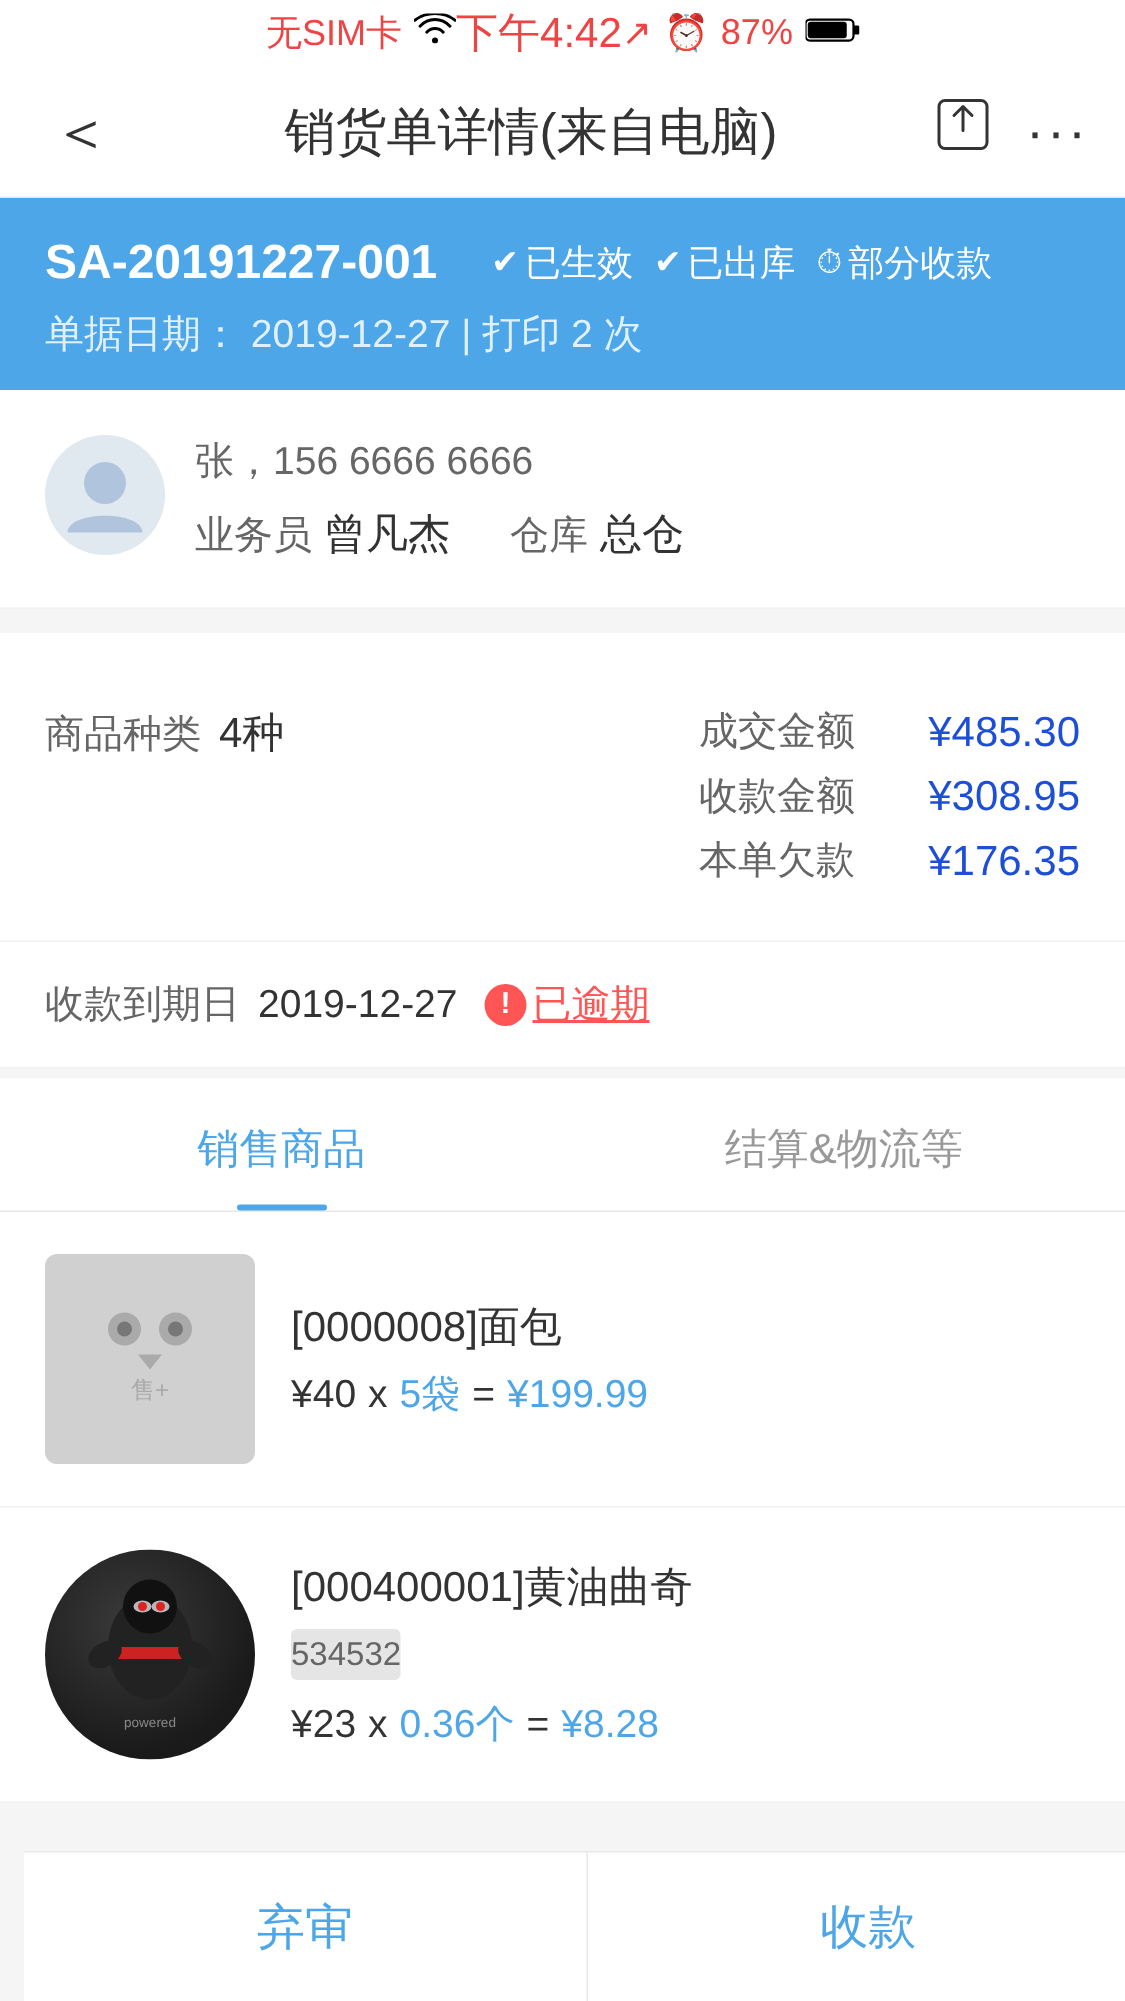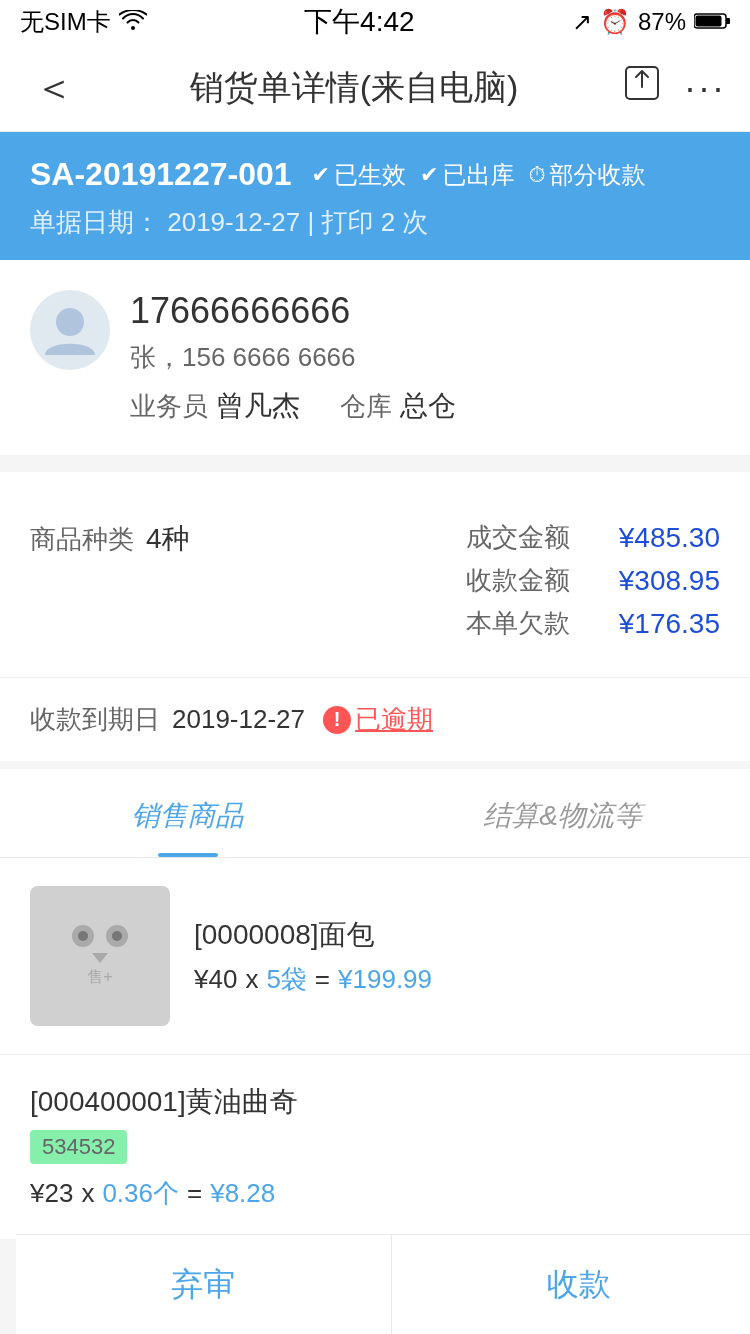--- a/index.html
+++ b/index.html
@@ -12,24 +12,24 @@
       font-size: 28px;
       color: #333;
     }
 
     
     .status-bar {
       height: 44px;
       background: #fff;
       display: flex;
       align-items: center;
-      justify-content: space-between;
+      justify-content: center;
       padding: 0 20px;
       font-size: 24px;
-      color: #000000;
+      color: #ef4444;
     }
     .status-left { display: flex; align-items: center; gap: 8px; font-size: 24px; }
     .status-center { font-size: 28px; font-weight: 500; }
     .status-right { display: flex; align-items: center; gap: 8px; font-size: 24px; }
 
     
     .nav-bar {
       height: 88px;
       background: #fff;
       display: flex;
@@ -54,21 +54,21 @@
 
     
     .order-header {
       background: #4da6e8;
       padding: 24px 30px 20px;
       color: #fff;
     }
     .order-header-top {
       display: flex;
       align-items: center;
-      gap: 20px;
+      gap: 36px;
       margin-bottom: 12px;
     }
     .order-id {
       font-size: 32px;
       font-weight: bold;
       color: #fff;
     }
     .order-badges { display: flex; align-items: center; gap: 14px; }
     .badge {
       display: flex;
@@ -190,21 +190,20 @@
     }
     .overdue-text { color: #f55; font-size: 26px; text-decoration: underline; }
 
     
     .tabs-section {
       background: #fff;
       display: flex;
       align-items: center;
       border-bottom: 1px solid #e8e8e8;
       padding: 0;
-      font-style: italic;
     }
     .tab {
       flex: 1;
       text-align: center;
       padding: 28px 0 22px;
       font-size: 28px;
       color: #999;
       cursor: pointer;
       position: relative;
     }
@@ -247,24 +246,24 @@
       overflow: hidden;
     }
     .product-info { flex: 1; }
     .product-name {
       font-size: 28px;
       color: #333;
       margin-bottom: 8px;
     }
     .product-batch {
       display: inline-block;
-      background: #86efac;
+      background: #e5e5e5;
       color: #666;
       font-size: 22px;
-      padding: 4px 12px;
+      padding: 4px 0;
       border-radius: 4px;
       margin-bottom: 12px;
       text-align: center;
     }
     .product-price-row {
       display: flex;
       align-items: center;
       gap: 8px;
       font-size: 26px;
       color: #333;
@@ -370,21 +369,20 @@
 </div>
 
 <div class="customer-section">
   <div class="customer-avatar">
     <svg width="60" height="60" viewBox="0 0 60 60" fill="none">
       <circle cx="30" cy="22" r="14" fill="#b0c4de"></circle>
       <path d="M5 55c0-15 50-15 50 0" fill="#b0c4de"></path>
     </svg>
   </div>
   <div class="customer-info">
-    <div class="customer-name-phone">17666666666</div>
     <div class="customer-alt-phone">张，156 6666 6666</div>
     <div class="customer-meta">
       <div class="customer-meta-item">
         <span>业务员</span>
         <span class="meta-value">曾凡杰</span>
       </div>
       <div class="customer-meta-item">
         <span>仓库</span>
         <span class="meta-value">总仓</span>
       </div>
@@ -461,20 +459,45 @@
         <span>¥40</span>
         <span>x</span>
         <span class="price-qty">5袋</span>
         <span> = </span>
         <span class="price-total">¥199.99</span>
       </div>
     </div>
   </div>
 
   <div class="product-item">
+    <div class="product-thumb" style="border-radius:50%;overflow:hidden;">
+
+      <div style="width:100%;height:100%;background:radial-gradient(circle at 40% 35%, #3a3a3a 0%, #1a1a1a 70%);display:flex;align-items:center;justify-content:center;position:relative;">
+
+        <svg width="120" height="120" viewBox="0 0 120 120" style="position:absolute;">
+
+          <ellipse cx="60" cy="55" rx="28" ry="35" fill="#222"></ellipse>
+
+          <circle cx="60" cy="28" r="18" fill="#111"></circle>
+
+          <rect x="32" y="55" width="56" height="8" rx="4" fill="#cc2222"></rect>
+
+          <ellipse cx="30" cy="60" rx="12" ry="8" fill="#222" transform="rotate(-30 30 60)"></ellipse>
+          <ellipse cx="90" cy="60" rx="12" ry="8" fill="#222" transform="rotate(30 90 60)"></ellipse>
+
+          <ellipse cx="55" cy="28" rx="6" ry="4" fill="#fff" opacity="0.7"></ellipse>
+          <ellipse cx="67" cy="28" rx="6" ry="4" fill="#fff" opacity="0.7"></ellipse>
+
+          <circle cx="55" cy="28" r="3" fill="#dd2222"></circle>
+          <circle cx="67" cy="28" r="3" fill="#dd2222"></circle>
+
+          <text x="60" y="108" text-anchor="middle" fill="#888" font-size="9" font-family="sans-serif">powered</text>
+        </svg>
+      </div>
+    </div>
     <div class="product-info">
       <div class="product-name">[000400001]黄油曲奇</div>
       <div class="product-batch">534532</div>
       <div class="product-price-row">
         <span>¥23</span>
         <span>x</span>
         <span class="price-qty">0.36个</span>
         <span> = </span>
         <span class="price-total">¥8.28</span>
       </div>

